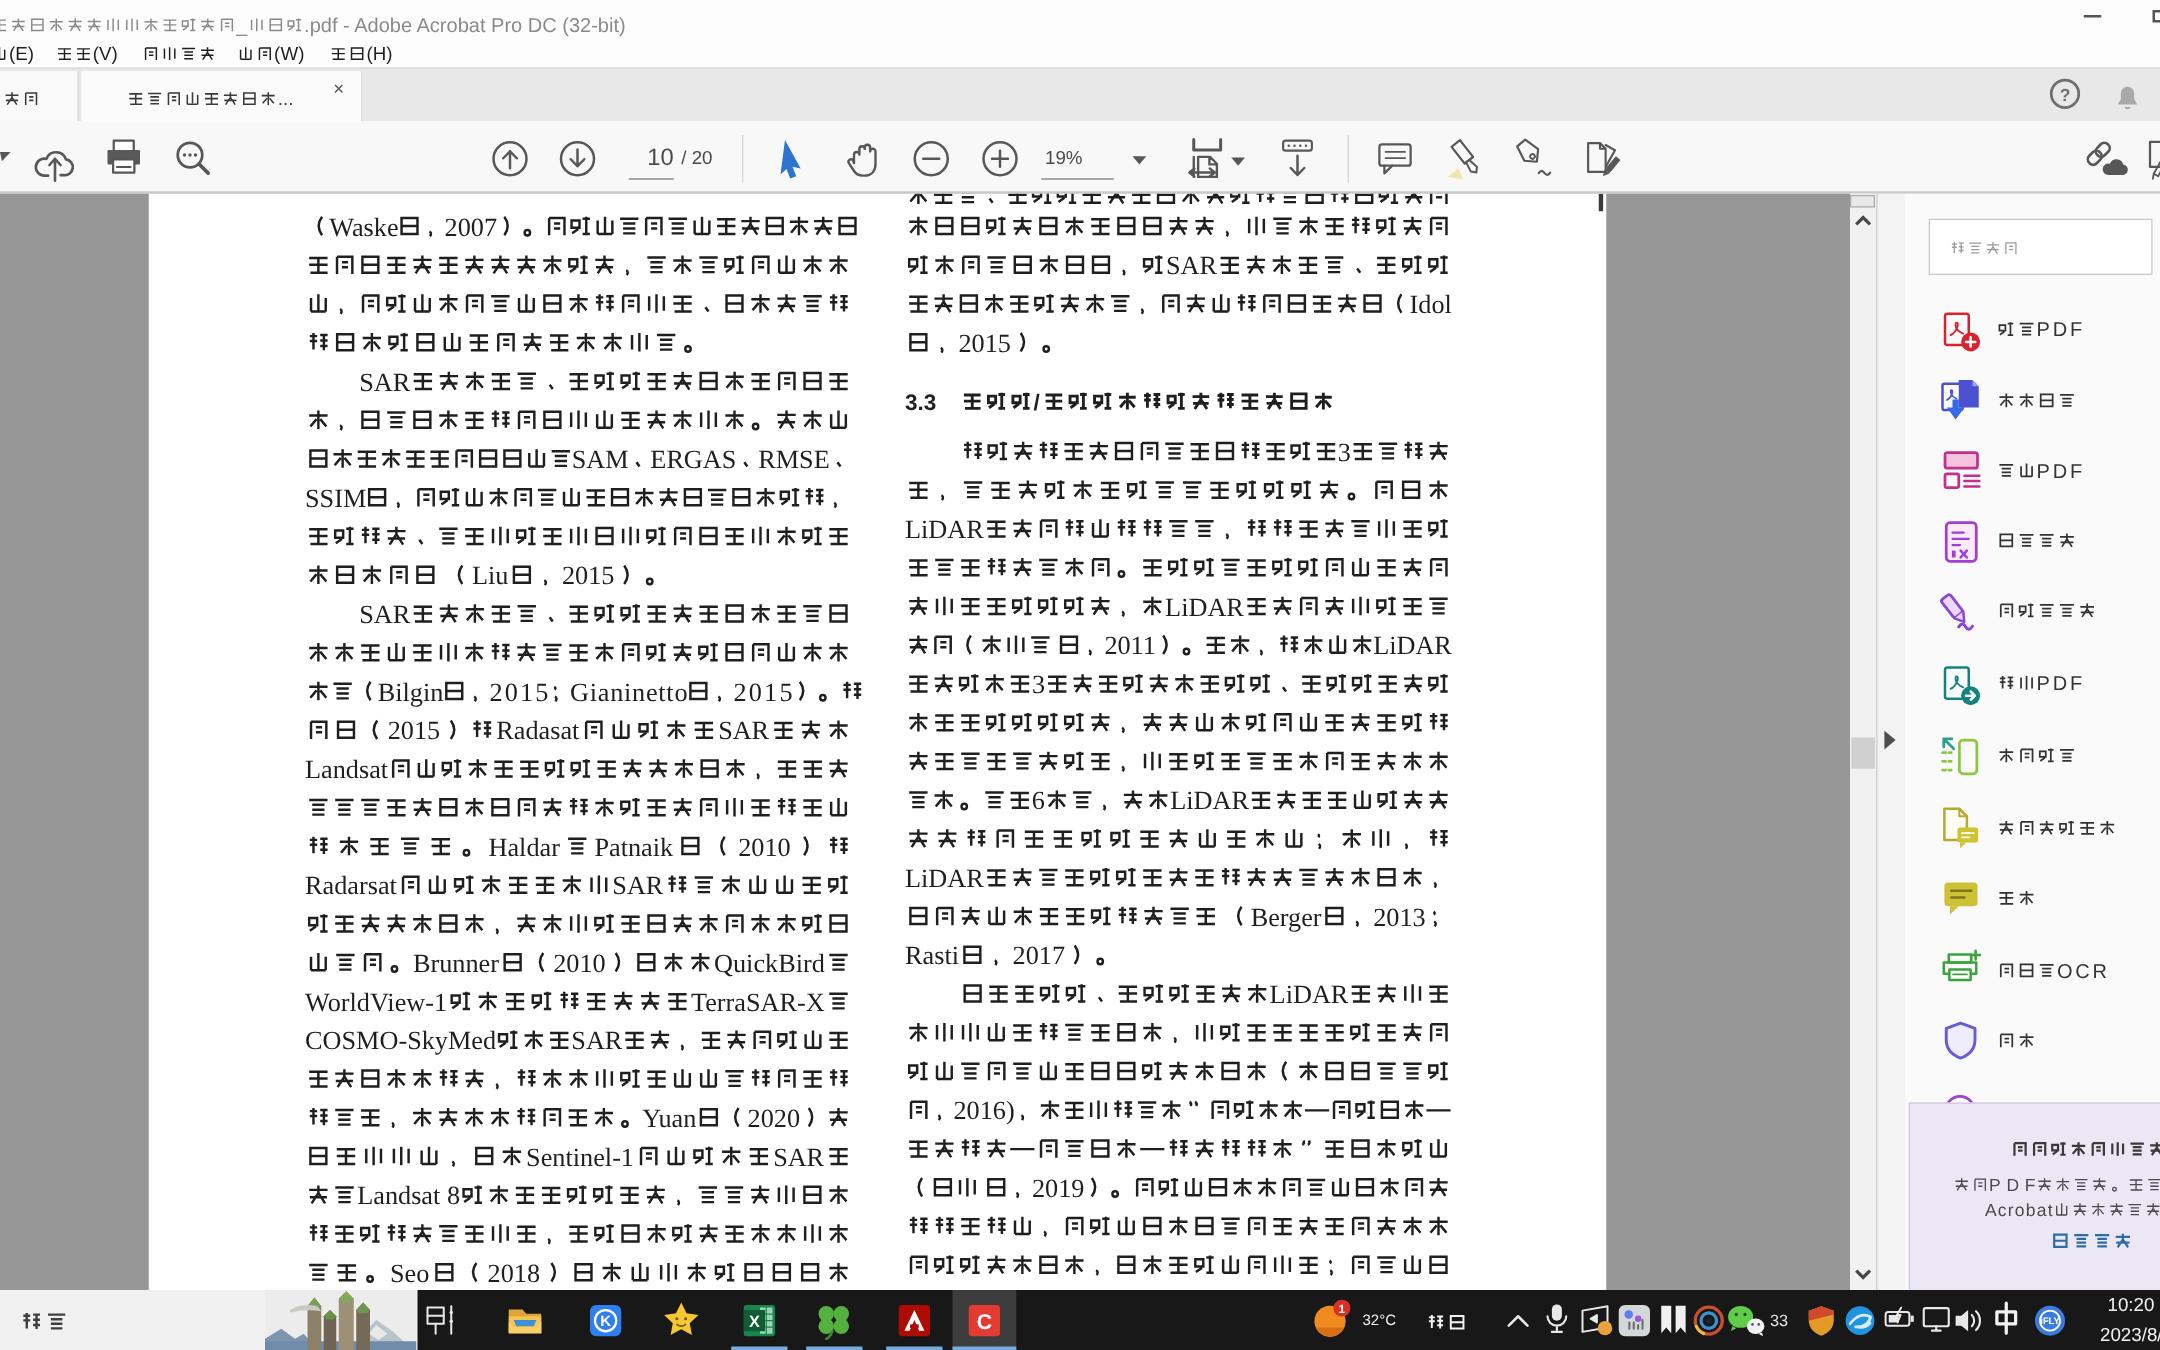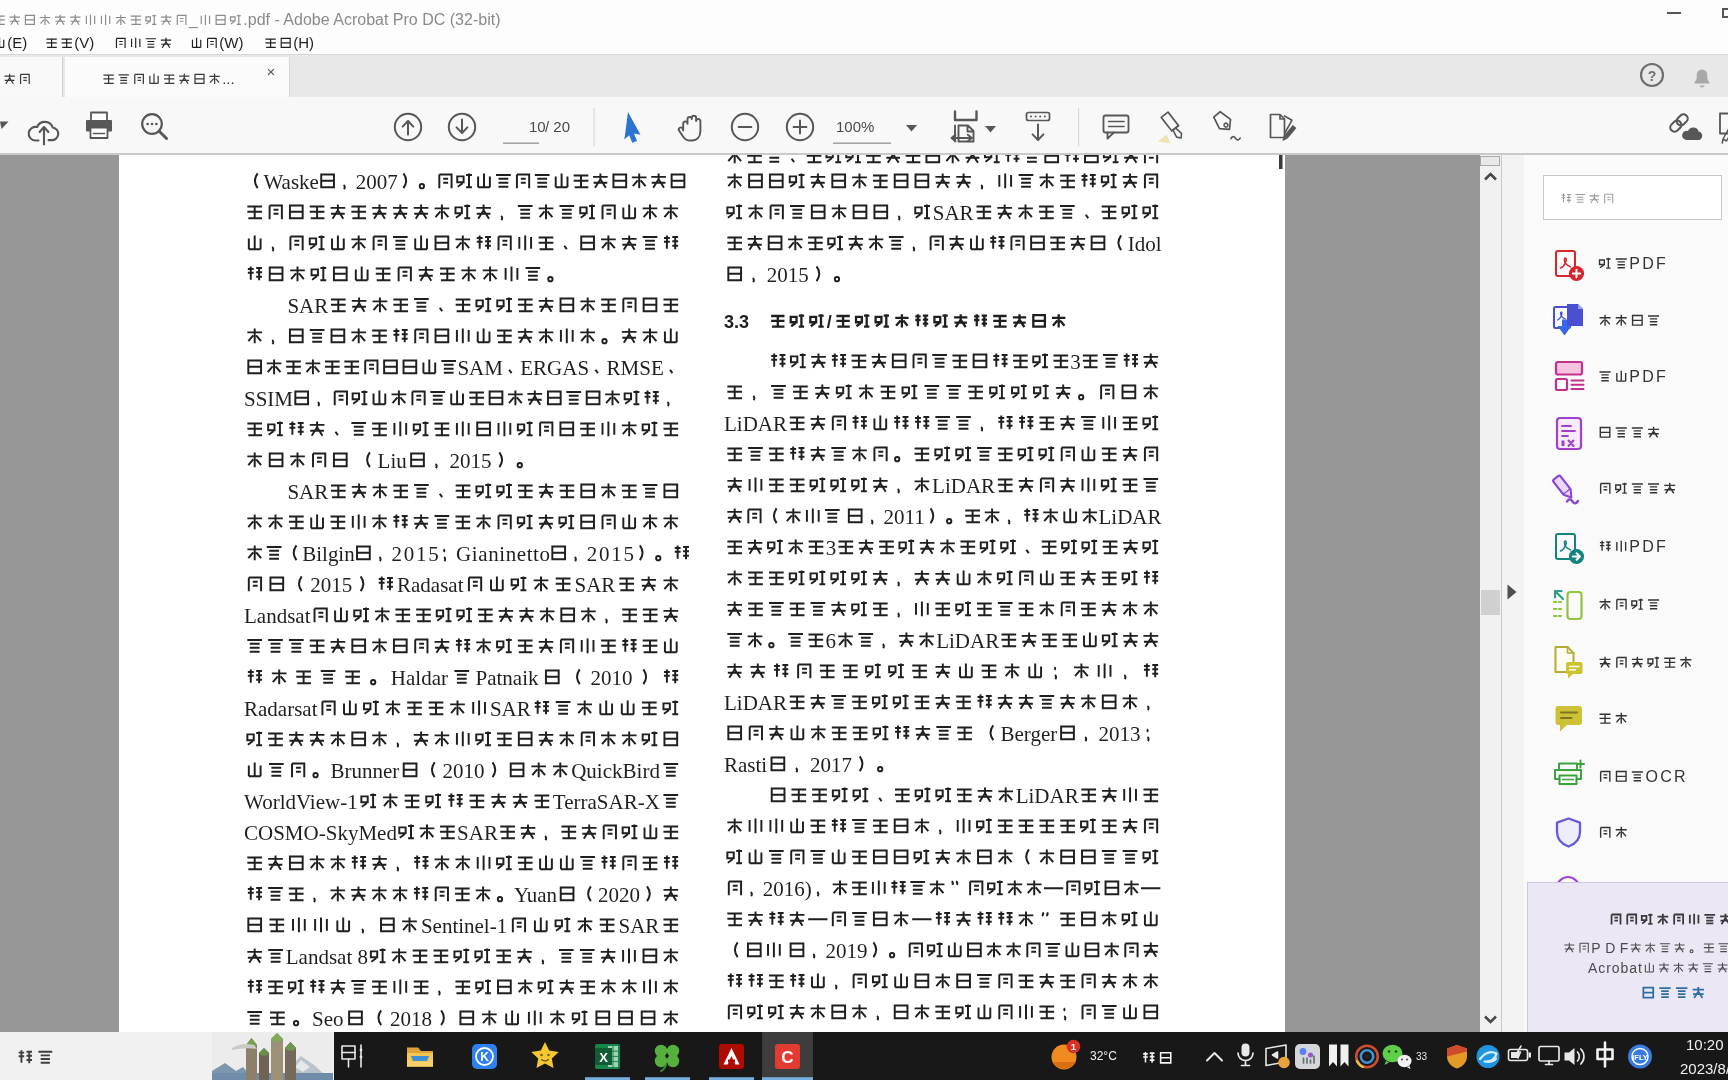--- a/index.html
+++ b/index.html
@@ -213,23 +213,23 @@
       </g>
       <g transform="translate(1679,123) rotate(-45)">
         <rect x="-10.5" y="-4.2" width="12" height="8.4" rx="4" stroke-width="2.1"></rect>
         <rect x="-1.5" y="-4.2" width="12" height="8.4" rx="4" stroke-width="2.1"></rect>
       </g>
       <path d="M1687 140 a4.6 4.6 0 1 1 1-9 a5.6 5.6 0 0 1 10.6 .5 a4.2 4.2 0 0 1 -1.2 8.5 z" fill="#575757" stroke="none"></path>
       <rect x="1720" y="113.5" width="12" height="20" stroke-width="1.8"></rect>
       <path d="M1723 139 l9-16 3.5 2 -9 16 z M1723 139 l-.7 4" stroke-width="1.5"></path>
     </g>
   </svg>
-<div class="a" style="left:529px;top:118px;width:36px;height:18px;font-size:15px;color:#4a4a4a;text-align:left;line-height:18px">10</div>
+<div class="a" style="left:503px;top:118px;width:36px;height:18px;font-size:19px;color:#4a4a4a;text-align:right;line-height:18px">10</div>
 <div class="a" style="left:545px;top:118px;width:40px;height:18px;font-size:15px;color:#4a4a4a;line-height:18px">/ 20</div>
-<div class="a" style="left:836px;top:118px;width:56px;height:18px;font-size:15px;color:#4a4a4a;line-height:18px">100%</div>
+<div class="a" style="left:836px;top:118px;width:56px;height:18px;font-size:15px;color:#4a4a4a;line-height:18px">19%</div>
 <div class="a" style="left:0;top:155px;width:1480px;height:877px;background:#979797"></div>
 <div class="a" style="left:119px;top:155px;width:1166px;height:877px;background:#ffffff"></div>
 <svg style="position:absolute;left:119px;top:155px" width="1166" height="877" viewBox="119 155 1166 877" font-family="'Liberation Serif',serif" fill="#1f1f1f" color="#1f1f1f">
     <g stroke-width="2.0">
       <use href="#g2" x="724.9" y="146.0" width="19.6" height="19.6"></use>
       <use href="#g0" x="744.7" y="146.0" width="19.6" height="19.6"></use>
       <use href="#g4" x="764.5" y="146.0" width="19.6" height="19.6"></use>
       <use href="#p_dun" x="784.3" y="146.0" width="19.6" height="19.6"></use>
       <use href="#g0" x="804.2" y="146.0" width="19.6" height="19.6"></use>
       <use href="#g9" x="824.0" y="146.0" width="19.6" height="19.6"></use>
@@ -1600,14 +1600,14 @@
     <circle cx="1640" cy="1056.5" r="8" stroke="#fff" stroke-width="1.4"></circle>
     <text x="1640" y="1059.5" font-family="'Liberation Sans'" font-size="7.5" font-weight="bold" fill="#fff" text-anchor="middle">iFLY</text>
   </svg>
 <div class="a" style="left:1090px;top:1045px;width:60px;height:22px;font-size:12px;color:#f0f0f0;line-height:22px">32°C</div>
 <svg style="position:absolute;left:1140px;top:1047px" width="38" height="23" viewBox="0 -3 38 23">
     <g stroke-width="2.00" font-family="'Liberation Sans',sans-serif" fill="#f5f5f5" color="#f5f5f5">
       <use href="#g8" x="0.8" y="0.0" width="15.6" height="15.6"></use>
       <use href="#g1" x="17.9" y="0.0" width="15.6" height="15.6"></use>
     </g>
   </svg>
-<div class="a" style="left:1416px;top:1048px;width:24px;height:18px;font-size:10px;color:#e8e8e8;line-height:18px">33</div>
+<div class="a" style="left:1416px;top:1048px;width:24px;height:18px;font-size:13px;color:#e8e8e8;line-height:18px">33</div>
 <div class="a" style="left:1686px;top:1036px;width:60px;height:18px;font-size:15px;color:#f0f0f0;line-height:18px">10:20</div>
 <div class="a" style="left:1680px;top:1060px;width:70px;height:18px;font-size:15px;color:#f0f0f0;line-height:18px">2023/8/1</div>
 </body></html>

